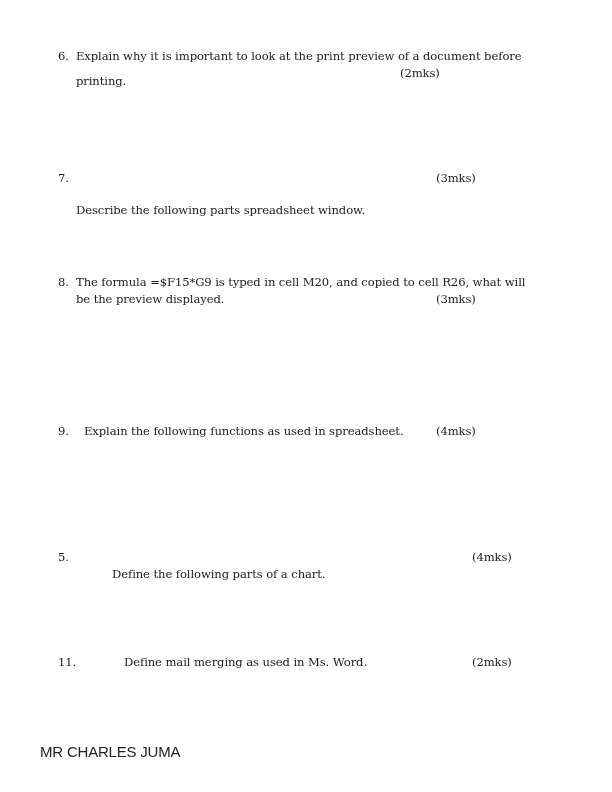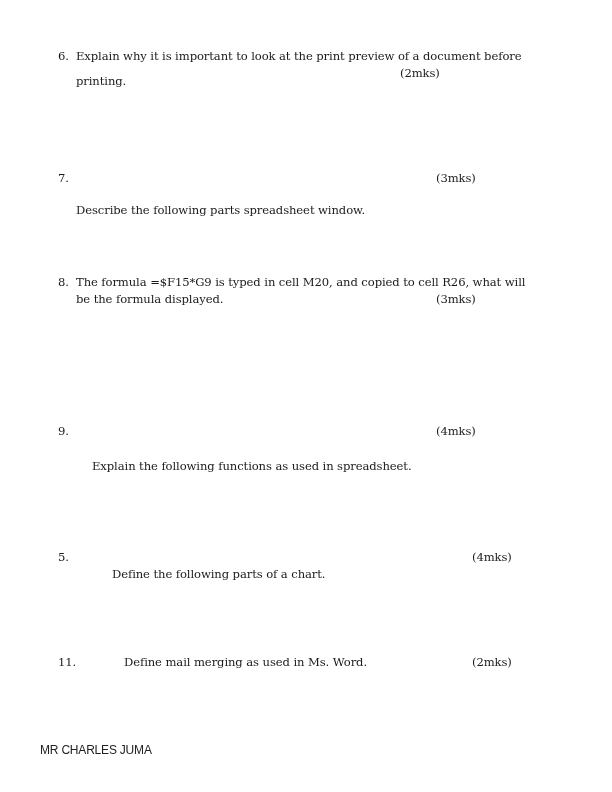--- a/index.html
+++ b/index.html
@@ -3,48 +3,48 @@
 <meta charset="utf-8">
 <style>
   html, body { margin: 0; padding: 0; background: #ffffff; }
   body { width: 612px; height: 792px; position: relative; overflow: hidden;
          font-family: "DejaVu Serif", "Liberation Serif", serif; color: #1a1a1a; }
   .q { position: absolute; font-size: 11.6px; line-height: 17px; white-space: nowrap; letter-spacing: -0.1px; }
   .num { position: absolute; }
   .txt { position: absolute; }
   .marks { position: absolute; }
   .footer { position: absolute; left: 40px; top: 743px; font-family: "Liberation Sans", "DejaVu Sans", sans-serif;
-            font-size: 12px; color: #222; letter-spacing: -0.2px; }
+            font-size: 15px; color: #222; letter-spacing: -0.2px; }
 </style>
 </head>
 <body>
 
 <div class="q" style="left:0;top:0;">
   <span class="num" style="left:58px;top:48px;">6.</span>
   <span class="txt" style="left:76px;top:48px;">Explain why it is important to look at the print preview of a document before</span>
   <span class="txt" style="left:76px;top:73px;">printing.</span>
   <span class="marks" style="left:400px;top:65px;">(2mks)</span>
 </div>
 
 <div class="q" style="left:0;top:0;">
   <span class="num" style="left:58px;top:170px;">7.</span>
   <span class="txt" style="left:76px;top:170px;margin-top:32px;">Describe the following parts spreadsheet window.</span>
   <span class="marks" style="left:436px;top:170px;">(3mks)</span>
 </div>
 
 <div class="q" style="left:0;top:0;">
   <span class="num" style="left:58px;top:274px;">8.</span>
   <span class="txt" style="left:76px;top:274px;">The formula =$F15*G9 is typed in cell M20, and copied to cell R26, what will</span>
-  <span class="txt" style="left:76px;top:291px;">be the formula displayed.</span>
+  <span class="txt" style="left:76px;top:291px;">be the preview displayed.</span>
   <span class="marks" style="left:436px;top:291px;">(3mks)</span>
 </div>
 
 <div class="q" style="left:0;top:0;">
   <span class="num" style="left:58px;top:423px;">9.</span>
-  <span class="txt" style="left:92px;top:423px;margin-top:35px;">Explain the following functions as used in spreadsheet.</span>
+  <span class="txt" style="left:84px;top:423px;">Explain the following functions as used in spreadsheet.</span>
   <span class="marks" style="left:436px;top:423px;">(4mks)</span>
 </div>
 
 <div class="q" style="left:0;top:0;">
   <span class="num" style="left:58px;top:549px;">5.</span>
   <span class="txt" style="left:112px;top:566px;">Define the following parts of a chart.</span>
   <span class="marks" style="left:472px;top:549px;">(4mks)</span>
 </div>
 
 <div class="q" style="left:0;top:0;">

